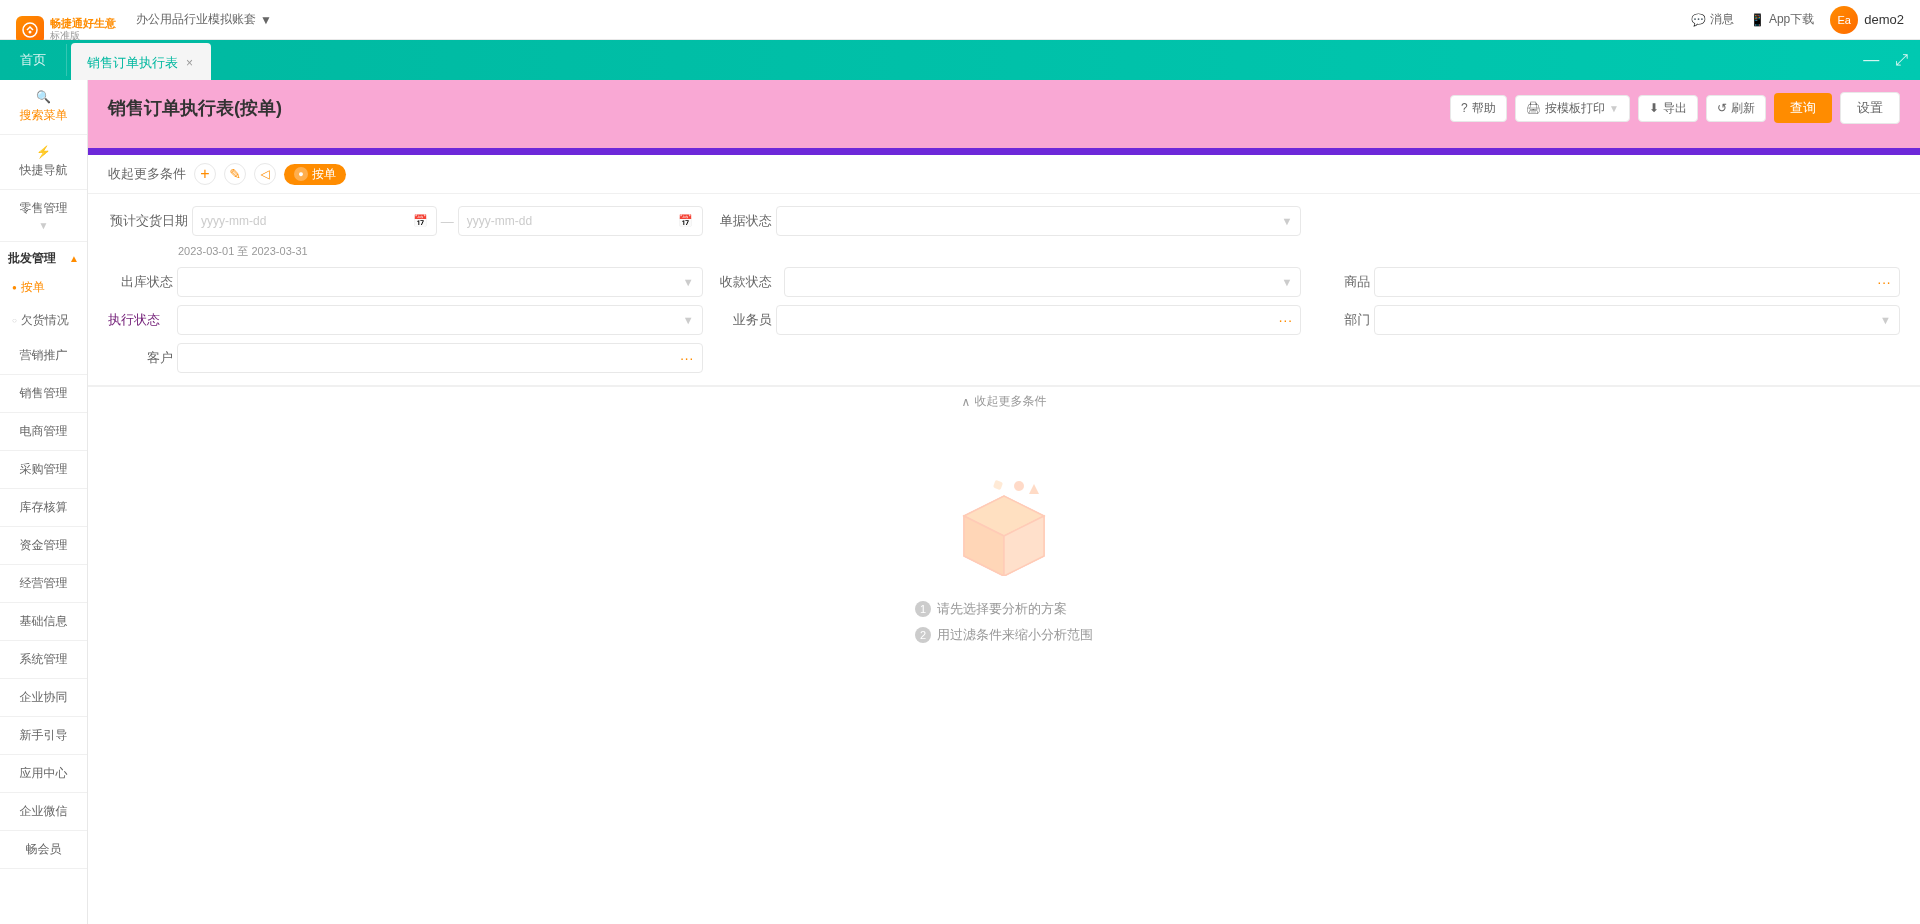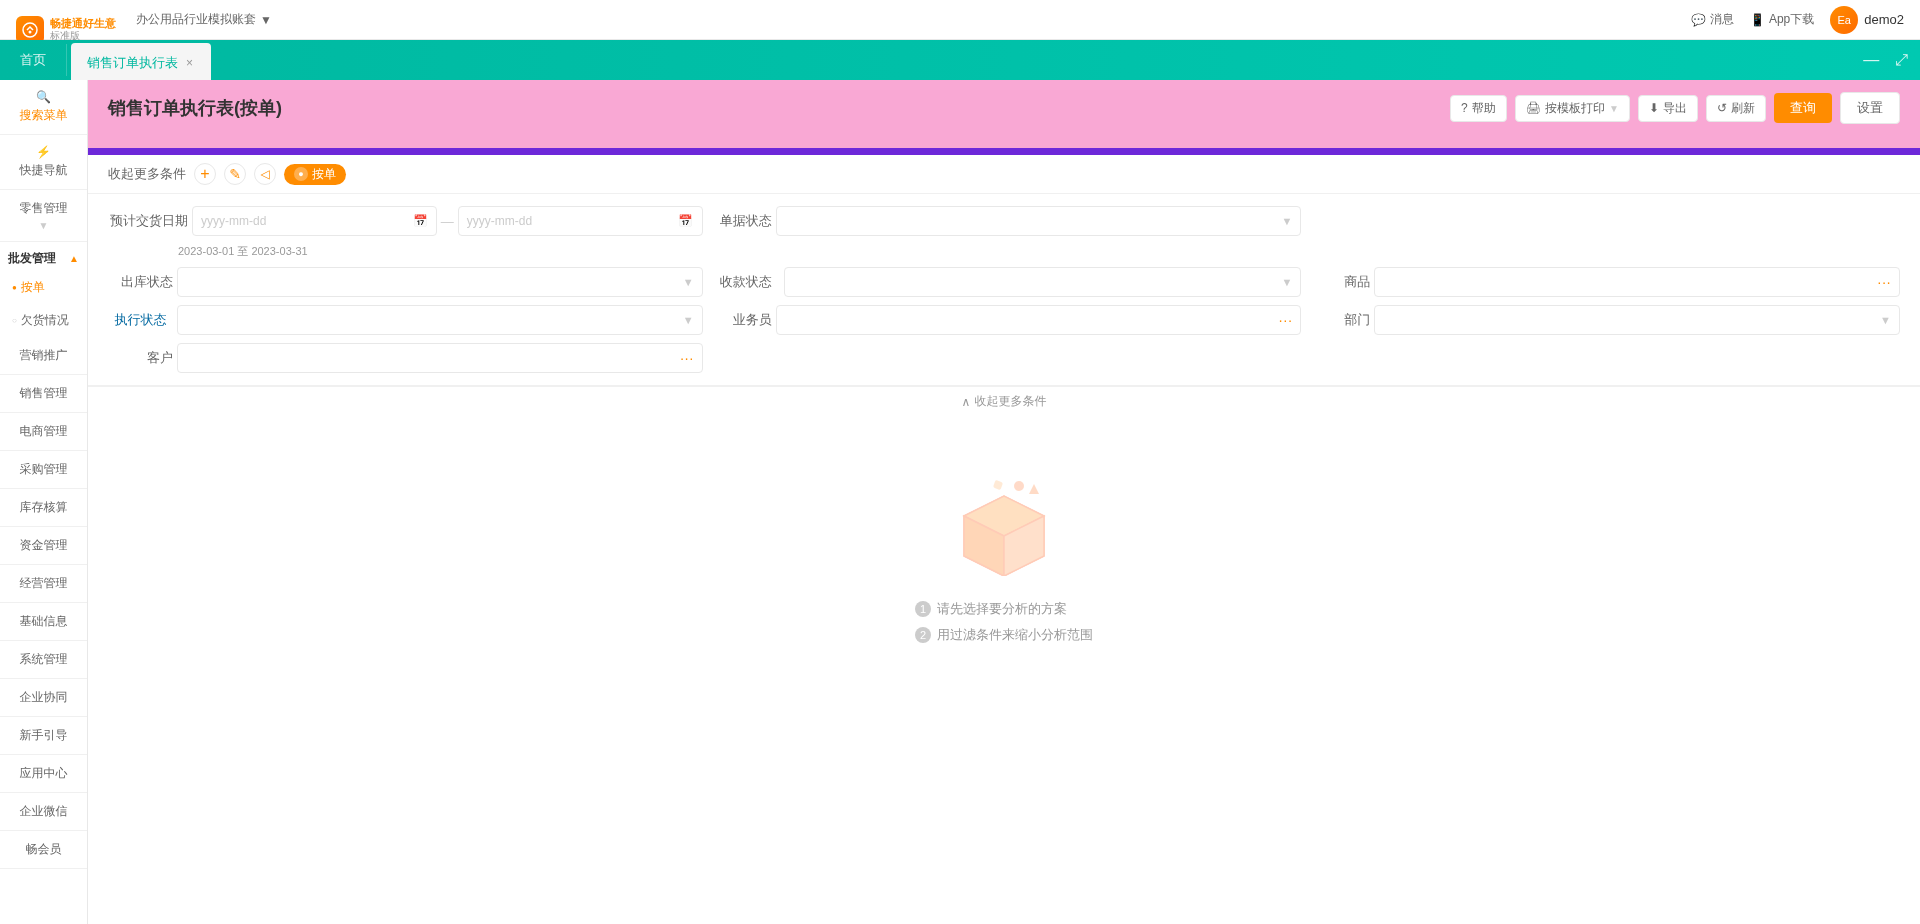--- a/index.html
+++ b/index.html
@@ -564,21 +564,21 @@
         <div style="display:flex;align-items:center;gap:4px;">
           <span style="width:65px;text-align:right;color:#666;font-size:13px;flex-shrink:0;">商品</span>
           <div style="flex:1;height:30px;border:1px solid #e8e8e8;border-radius:4px;padding:0 8px;font-size:13px;color:#999;display:flex;align-items:center;justify-content:flex-end;background:#fff;cursor:pointer;">
             <span style="color:#ff8c00;font-size:14px;">···</span>
           </div>
         </div>
       </div>
 
       <div style="display:grid;grid-template-columns:1fr 1fr 1fr;gap:4px;margin-bottom:8px;">
         <div style="display:flex;align-items:center;gap:4px;">
-          <span style="width:65px;text-align:center;color:#0369a1;font-size:13px;flex-shrink:0;font-family:Liberation Mono, monospace;">执行状态</span>
+          <span style="width:65px;text-align:left;color:#701a75;font-size:13px;flex-shrink:0;font-family:Liberation Mono, monospace;">执行状态</span>
           <div style="flex:1;height:30px;border:1px solid #e8e8e8;border-radius:4px;padding:0 8px;font-size:13px;color:#999;display:flex;align-items:center;justify-content:space-between;background:#fff;cursor:pointer;">
             <span></span>
             <span style="color:#ccc;font-size:11px;">▼</span>
           </div>
         </div>
         <div style="display:flex;align-items:center;gap:4px;">
           <span style="width:65px;text-align:right;color:#666;font-size:13px;flex-shrink:0;">业务员</span>
           <div style="flex:1;height:30px;border:1px solid #e8e8e8;border-radius:4px;padding:0 8px;font-size:13px;color:#999;display:flex;align-items:center;justify-content:flex-end;background:#fff;cursor:pointer;">
             <span style="color:#ff8c00;font-size:14px;">···</span>
           </div>

